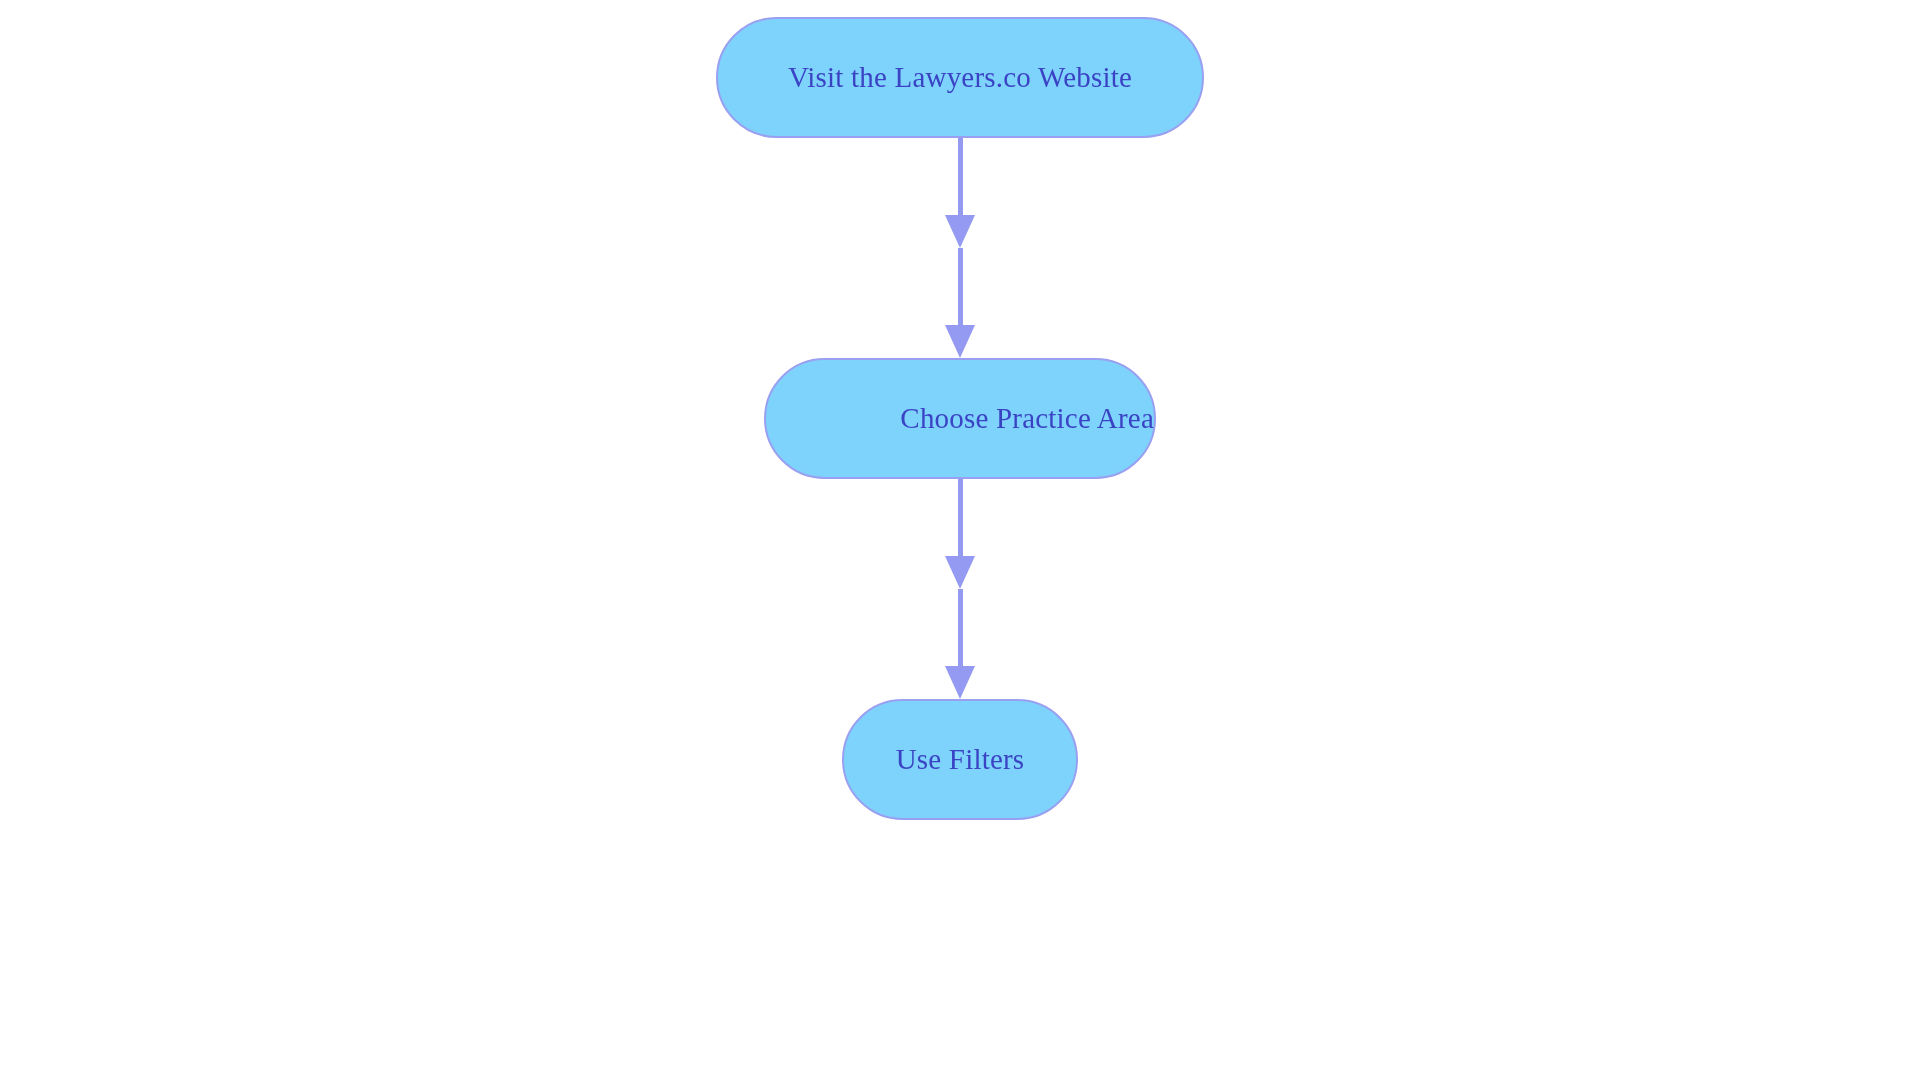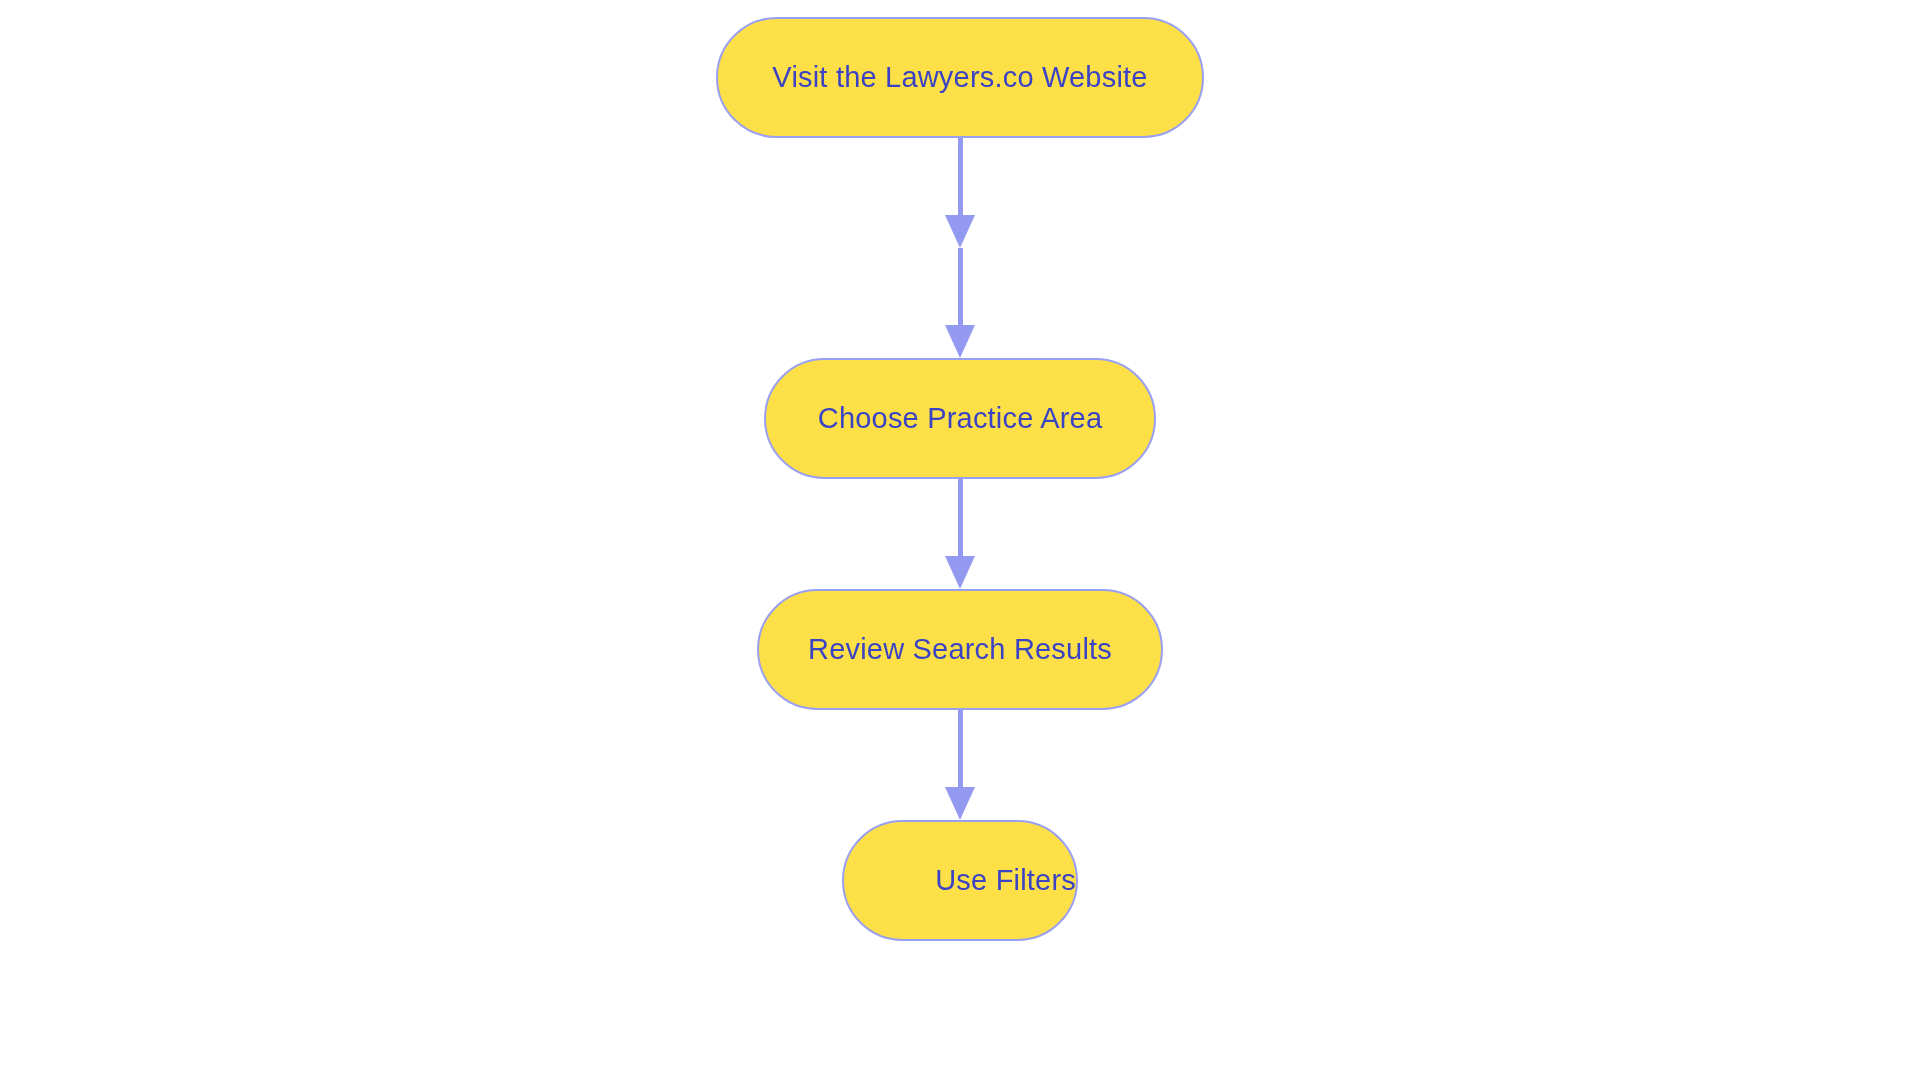--- a/index.html
+++ b/index.html
@@ -17,39 +17,40 @@
     height: 1083px;
     display: flex;
     flex-direction: column;
     align-items: center;
     padding-top: 17px;
     box-sizing: border-box;
   }
   .node {
     height: 121px;
     border-radius: 61px;
-    background: #fde047;
+    background: #7dd3fc;
     border: 2px solid #9aa0f1;
     box-sizing: border-box;
     display: flex;
     align-items: center;
     justify-content: center;
     flex: 0 0 auto;
+    font-family: Liberation Serif, serif;
   }
   .node span {
     color: #3b43c5;
     font-size: 29px;
     letter-spacing: 0.2px;
     white-space: nowrap;
   }
   .node.w0 { width: 488px; }
   .node.w1 { width: 372px; }
-  .node.w2 { width: 392px; }
+  .node.w2 { width: 392px; justify-content: flex-end; }
   .node.w3 { width: 406px; }
-  .node.w4 { width: 236px; justify-content: flex-end; }
+  .node.w4 { width: 236px; }
   .connector {
     height: 110px;
     width: 32px;
     display: flex;
     flex-direction: column;
     align-items: center;
     flex: 0 0 auto;
   }
   .connector .line {
     width: 5px;
@@ -87,23 +88,20 @@
 
   <div class="node w2">
     <span>Choose Practice Area</span>
   </div>
 
   <div class="connector">
     <div class="line"></div>
     <div class="head"></div>
   </div>
 
-  <div class="node w3">
-    <span>Review Search Results</span>
-  </div>
 
   <div class="connector">
     <div class="line"></div>
     <div class="head"></div>
   </div>
 
   <div class="node w4">
     <span>Use Filters</span>
   </div>
 

